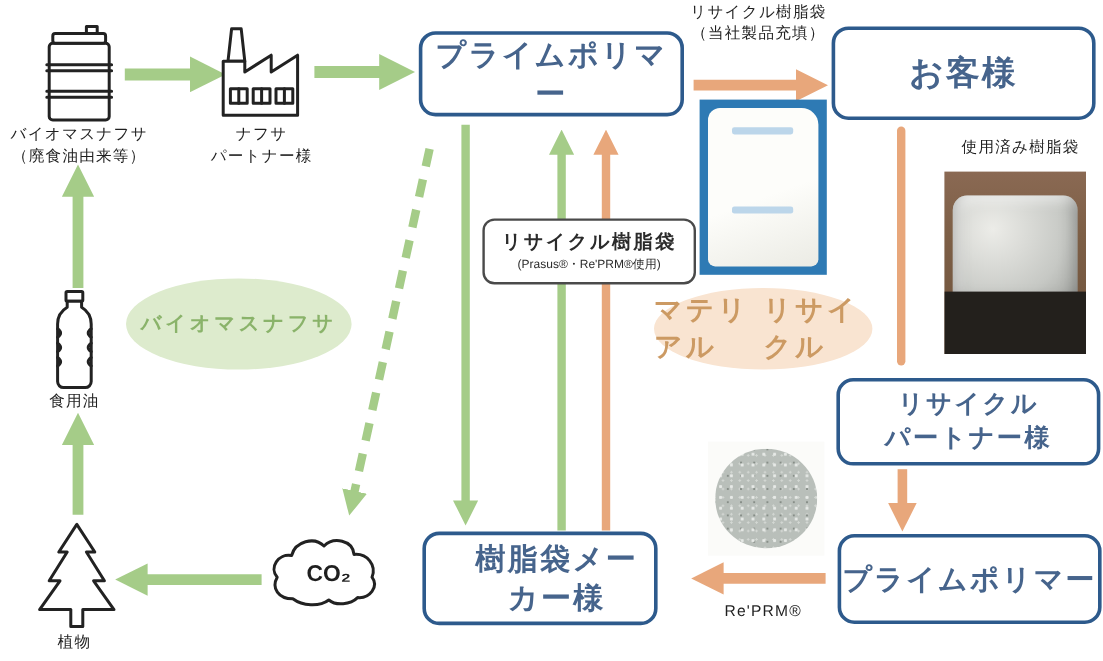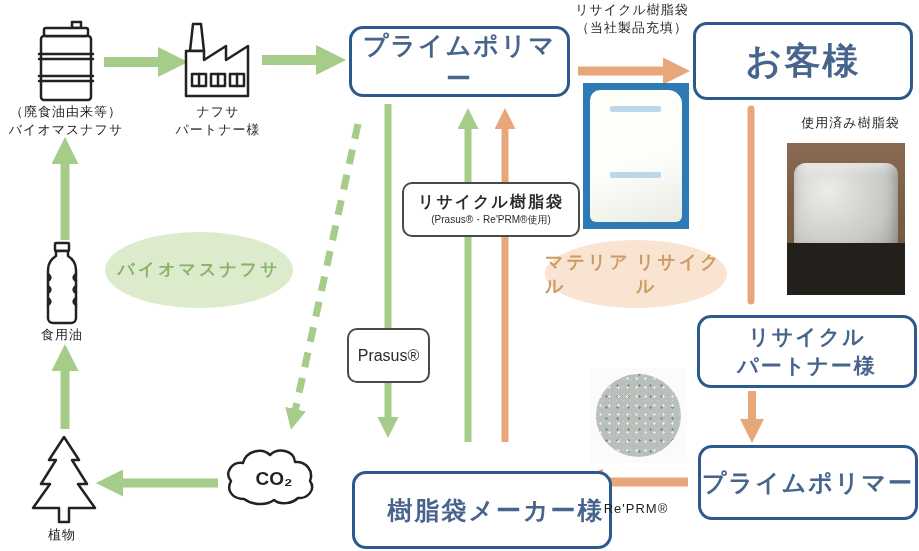--- a/index.html
+++ b/index.html
@@ -17,21 +17,21 @@
     position:absolute;background:#fff;border:2px solid #4a4a4a;border-radius:10px;
     color:#2b2b2b;display:flex;flex-direction:column;align-items:center;justify-content:center;
     box-sizing:border-box;text-align:center;
   }
   .cap{position:absolute;color:#1f1f1f;font-size:13px;text-align:center;letter-spacing:1px;line-height:1.35;}
   .ell{
     position:absolute;border-radius:50%;display:flex;align-items:center;
     justify-content:center;font-weight:700;letter-spacing:3px;line-height:1.35;
   }
   .ell.biomass{left:105px;top:232px;width:188px;height:76px;background:#ddebcd;color:#8ab36a;font-size:17px;}
-  .ell.material{left:545px;top:240px;width:182px;height:68px;background:#f9e4d1;color:#cc9a63;font-size:18px;}
+  .ell.material{left:545px;top:240px;width:182px;height:68px;background:#f9e4d1;color:#cc9a63;font-size:23px;}
   .icon{position:absolute;}
   .icon path,.icon rect,.icon line{fill:#fff;stroke:#222;stroke-width:2.5;stroke-linejoin:round;stroke-linecap:round;}
   .icon .noline{fill:none;}
   
   .photo{position:absolute;overflow:hidden;}
   #resin-bag-photo{left:583px;top:83px;width:106px;height:146px;background:#2e7ab4;display:flex;align-items:center;justify-content:center;}
   #resin-bag-photo .bag{position:relative;width:86%;height:91%;background:linear-gradient(160deg,#fdfdfa 55%,#ebebe4);border-radius:10px 14px 6px 6px;}
   #resin-bag-photo .strip1,#resin-bag-photo .strip2{position:absolute;left:22%;width:55%;height:6px;background:#bcd6ea;border-radius:2px;}
   #resin-bag-photo .strip1{top:12%;}
   #resin-bag-photo .strip2{top:62%;}
@@ -118,61 +118,58 @@
     <div class="bale"></div>
     <div class="pallet"></div>
   </div>
   <div class="photo" id="pellets-photo">
     <div class="pile"></div>
   </div>
 
   <div class="bbox" style="left:349px;top:26px;width:221px;height:71px;font-size:25px;">
     <span>プライムポリマー</span>
   </div>
-  <div class="bbox" style="left:693px;top:22px;width:220px;height:78px;font-size:36px;">
+  <div class="bbox" style="left:693px;top:22px;width:220px;height:78px;font-size:28px;">
     <span>お客様</span>
   </div>
   <div class="bbox" style="left:697px;top:315px;width:220px;height:73px;font-size:21px;line-height:1.35;">
     <span>リサイクル</span>
     <span>パートナー様</span>
   </div>
   <div class="bbox" style="left:698px;top:445px;width:220px;height:75px;font-size:24px;">
     <span>プライムポリマー</span>
   </div>
-  <div class="bbox" style="left:352px;top:471px;width:260px;height:78px;font-size:25px;padding-left:28px;">
+  <div class="bbox" style="left:352px;top:443px;width:196px;height:78px;font-size:25px;padding-left:28px;">
     <span>樹脂袋メーカー様</span>
   </div>
 
   <div class="lbox" style="left:402px;top:182px;width:178px;height:55px;">
     <span style="font-size:16px;font-weight:600;letter-spacing:2px;">リサイクル樹脂袋</span>
     <span class="sub">(Prasus®・Re'PRM®使用)</span>
-  </div>
-  <div class="lbox" style="left:347px;top:328px;width:83px;height:55px;font-size:16px;">
-    <span>Prasus®</span>
   </div>
 
   <div class="ell biomass">
     <span>バイオマス</span>
     <span>ナフサ</span>
   </div>
   <div class="ell material">
     <span>マテリアル</span>
     <span>リサイクル</span>
   </div>
 
   <div class="cap" style="left:2px;top:103px;width:128px;">
+    <div>バイオマスナフサ</div>
     <div>（廃食油由来等）</div>
-    <div>バイオマスナフサ</div>
   </div>
   <div class="cap" style="left:172px;top:103px;width:92px;">
     <div>ナフサ</div>
     <div>パートナー様</div>
   </div>
   <div class="cap" style="left:557px;top:1px;width:150px;">
     <div>リサイクル樹脂袋</div>
     <div>（当社製品充填）</div>
   </div>
   <div class="cap" style="left:782px;top:114px;width:137px;font-family:Liberation Serif, serif;">使用済み樹脂袋</div>
-  <div class="cap" style="left:30px;top:326px;width:64px;">食用油</div>
+  <div class="cap" style="left:30px;top:326px;width:64px;font-family:Liberation Mono, monospace;">食用油</div>
   <div class="cap" style="left:30px;top:526px;width:64px;">植物</div>
   <div class="cap" style="left:591px;top:500px;width:90px;">Re'PRM®</div>
 
 </div>
 
 </body></html>

